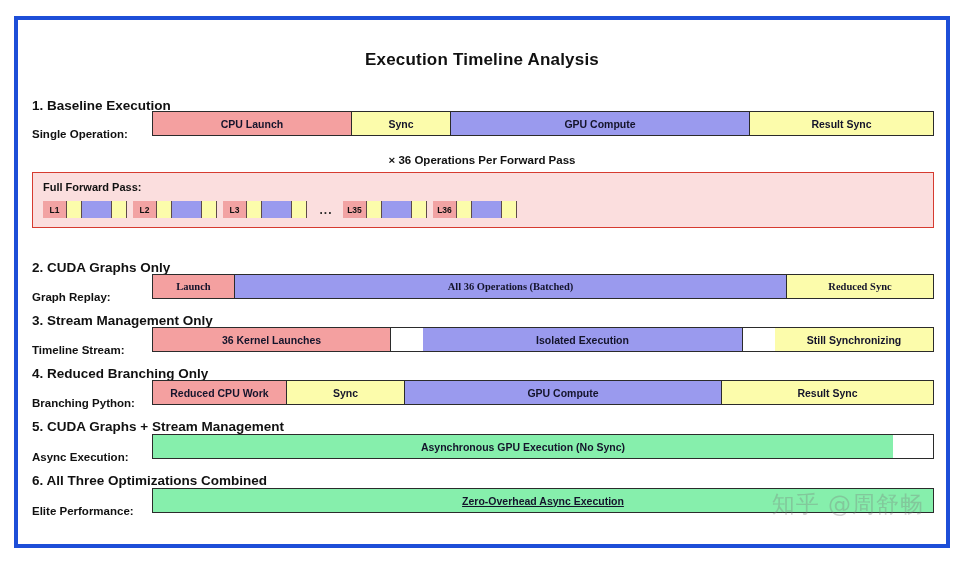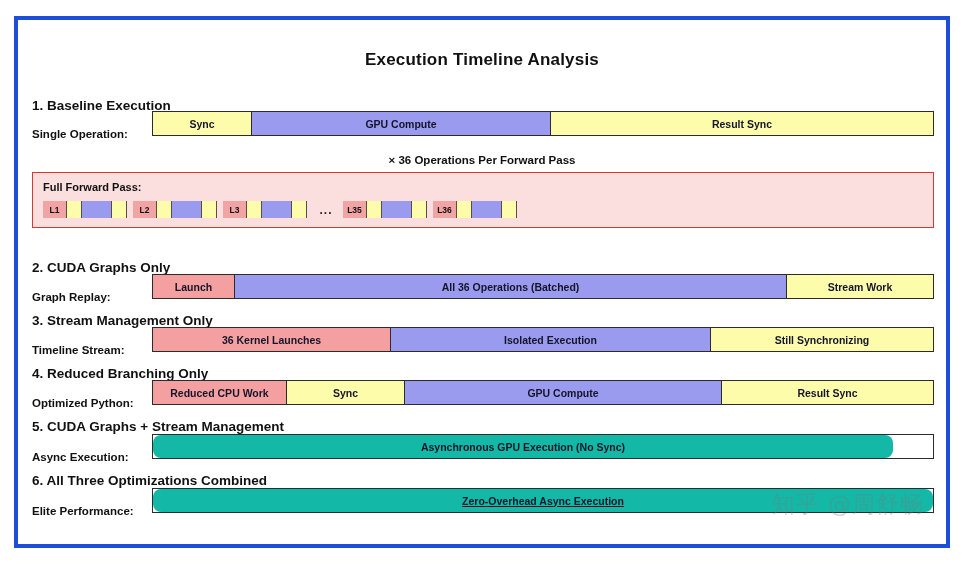--- a/index.html
+++ b/index.html
@@ -9,21 +9,21 @@
 
   .sec-head{position:absolute;font-size:13.5px;font-weight:bold;color:#111;}
   .row-label{position:absolute;font-size:11.5px;font-weight:bold;color:#111;}
 
   .bar{position:absolute;height:25px;border:1.5px solid #2b2b2b;box-sizing:border-box;display:flex;overflow:hidden;}
   .seg{height:100%;display:flex;align-items:center;justify-content:center;font-size:10.5px;font-weight:bold;color:#14142b;box-sizing:border-box;overflow:hidden;white-space:nowrap;}
   .seg.sep{border-right:1.5px solid #2b2b2b;}
   .c-pink{background:#f4a0a0;}
   .c-yellow{background:#fcfcab;}
   .c-blue{background:#9a9aee;}
-  .c-green{background:#14b8a6;border-radius:8px;}
+  .c-green{background:#86efac;}
   .c-white{background:#ffffff;}
 
   .opnote{position:absolute;width:100%;text-align:center;font-size:11.5px;font-weight:bold;color:#111;}
 
   .ffp{position:absolute;border:1.5px solid #d63b30;background:#fbdede;box-sizing:border-box;}
   .ffp-title{position:absolute;font-size:11px;font-weight:bold;color:#111;}
   .micro-strip{position:absolute;height:17px;}
   .mb{position:absolute;top:0;height:17px;box-sizing:border-box;border-right:1px solid #5d4a4a;
       display:flex;align-items:center;justify-content:center;font-size:8.5px;font-weight:bold;color:#111;}
   .mb.blue{background:#9a9aee;}
@@ -38,20 +38,21 @@
 </head>
 <body>
 
 <div class="frame">
 
   <div class="title">Execution Timeline Analysis</div>
 
   <div class="sec-head" style="left:14px;top:78px;">1. Baseline Execution</div>
   <div class="row-label" style="left:14px;top:108px;">Single Operation:</div>
   <div class="bar" style="left:134px;top:91px;width:782px;">
+    <div class="seg c-pink sep" style="width:199px;">CPU Launch</div>
     <div class="seg c-yellow sep" style="width:99px;">Sync</div>
     <div class="seg c-blue sep" style="width:299px;">GPU Compute</div>
     <div class="seg c-yellow" style="flex:1;">Result Sync</div>
   </div>
 
   <div class="opnote" style="left:0;top:134px;">× 36 Operations Per Forward Pass</div>
 
   <div class="ffp" style="left:14px;top:152px;width:902px;height:56px;">
     <div class="ffp-title" style="left:10px;top:8px;">Full Forward Pass:</div>
 
@@ -76,36 +77,36 @@
         <div class="mb pink" style="left: 390px; width: 24px;">L36</div>
         <div class="mb yellow" style="left: 414px; width: 15px;"></div>
         <div class="mb blue" style="left: 429px; width: 30px;"></div>
         <div class="mb yellow" style="left: 459px; width: 15px;"></div>
       </div>
 
   </div>
 
   <div class="sec-head" style="left:14px;top:240px;">2. CUDA Graphs Only</div>
   <div class="row-label" style="left:14px;top:271px;">Graph Replay:</div>
-  <div class="bar" style="left:134px;top:254px;width:782px;">
+  <div class="bar" style="left:134px;top:254px;width:782px;font-family:Liberation Serif, serif;">
     <div class="seg c-pink sep" style="width:82px;">Launch</div>
     <div class="seg c-blue sep" style="width:552px;">All 36 Operations (Batched)</div>
-    <div class="seg c-yellow" style="flex:1;">Stream Work</div>
+    <div class="seg c-yellow" style="flex:1;">Reduced Sync</div>
   </div>
 
   <div class="sec-head" style="left:14px;top:293px;">3. Stream Management Only</div>
   <div class="row-label" style="left:14px;top:324px;">Timeline Stream:</div>
-  <div class="bar" style="left:134px;top:307px;width:782px;">
+  <div class="bar" style="left:134px;top:307px;width:782px;gap:32px;">
     <div class="seg c-pink sep" style="width:238px;">36 Kernel Launches</div>
     <div class="seg c-blue sep" style="width:320px;">Isolated Execution</div>
     <div class="seg c-yellow" style="flex:1;">Still Synchronizing</div>
   </div>
 
   <div class="sec-head" style="left:14px;top:346px;">4. Reduced Branching Only</div>
-  <div class="row-label" style="left:14px;top:377px;">Optimized Python:</div>
+  <div class="row-label" style="left:14px;top:377px;">Branching Python:</div>
   <div class="bar" style="left:134px;top:360px;width:782px;">
     <div class="seg c-pink sep" style="width:134px;">Reduced CPU Work</div>
     <div class="seg c-yellow sep" style="width:118px;">Sync</div>
     <div class="seg c-blue sep" style="width:317px;">GPU Compute</div>
     <div class="seg c-yellow" style="flex:1;">Result Sync</div>
   </div>
 
   <div class="sec-head" style="left:14px;top:399px;">5. CUDA Graphs + Stream Management</div>
   <div class="row-label" style="left:14px;top:431px;">Async Execution:</div>
   <div class="bar" style="left:134px;top:414px;width:782px;">

